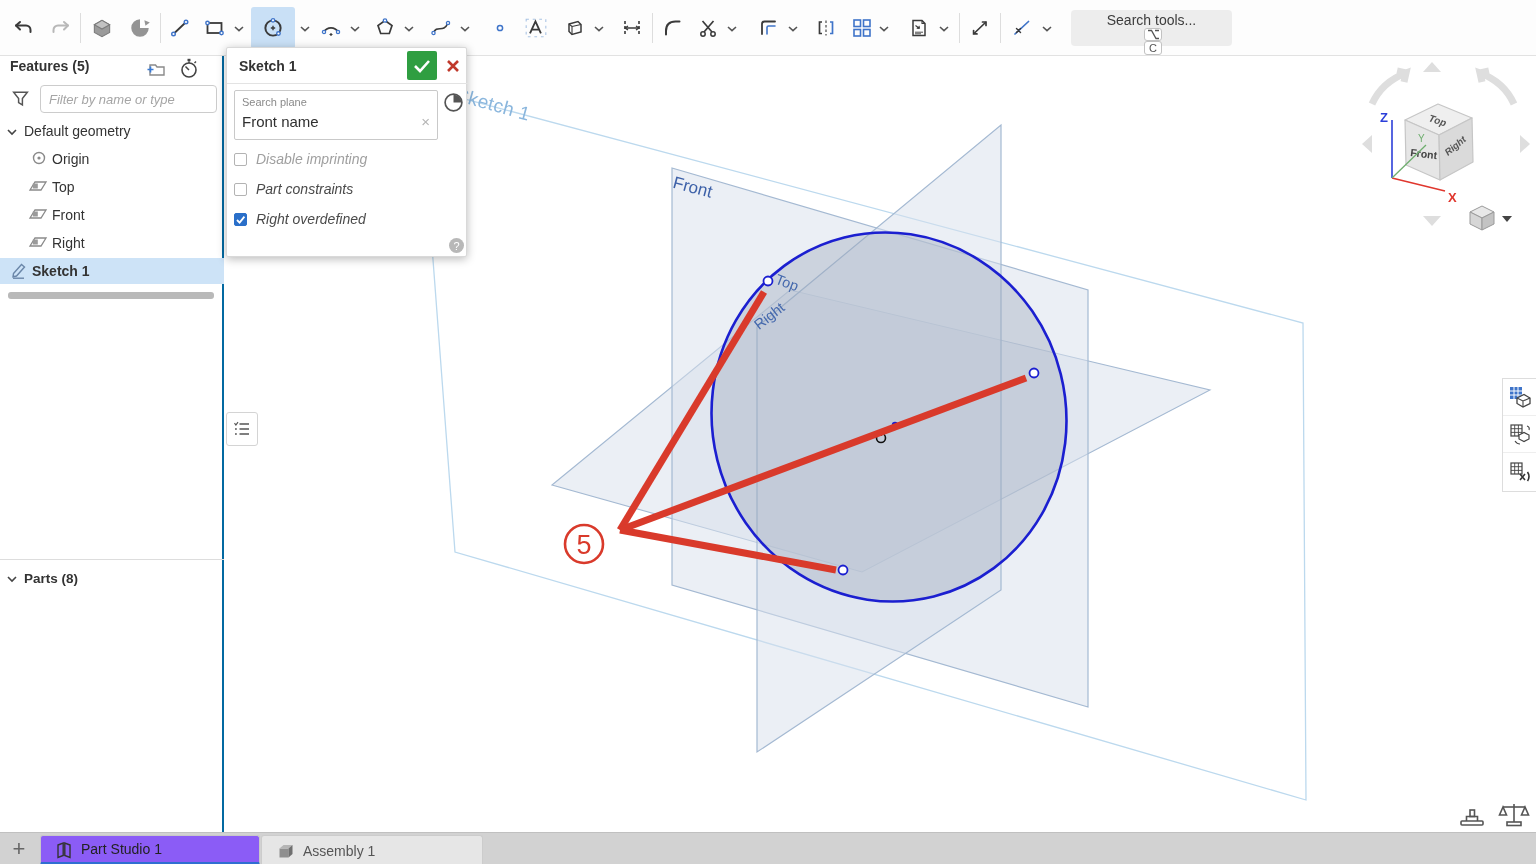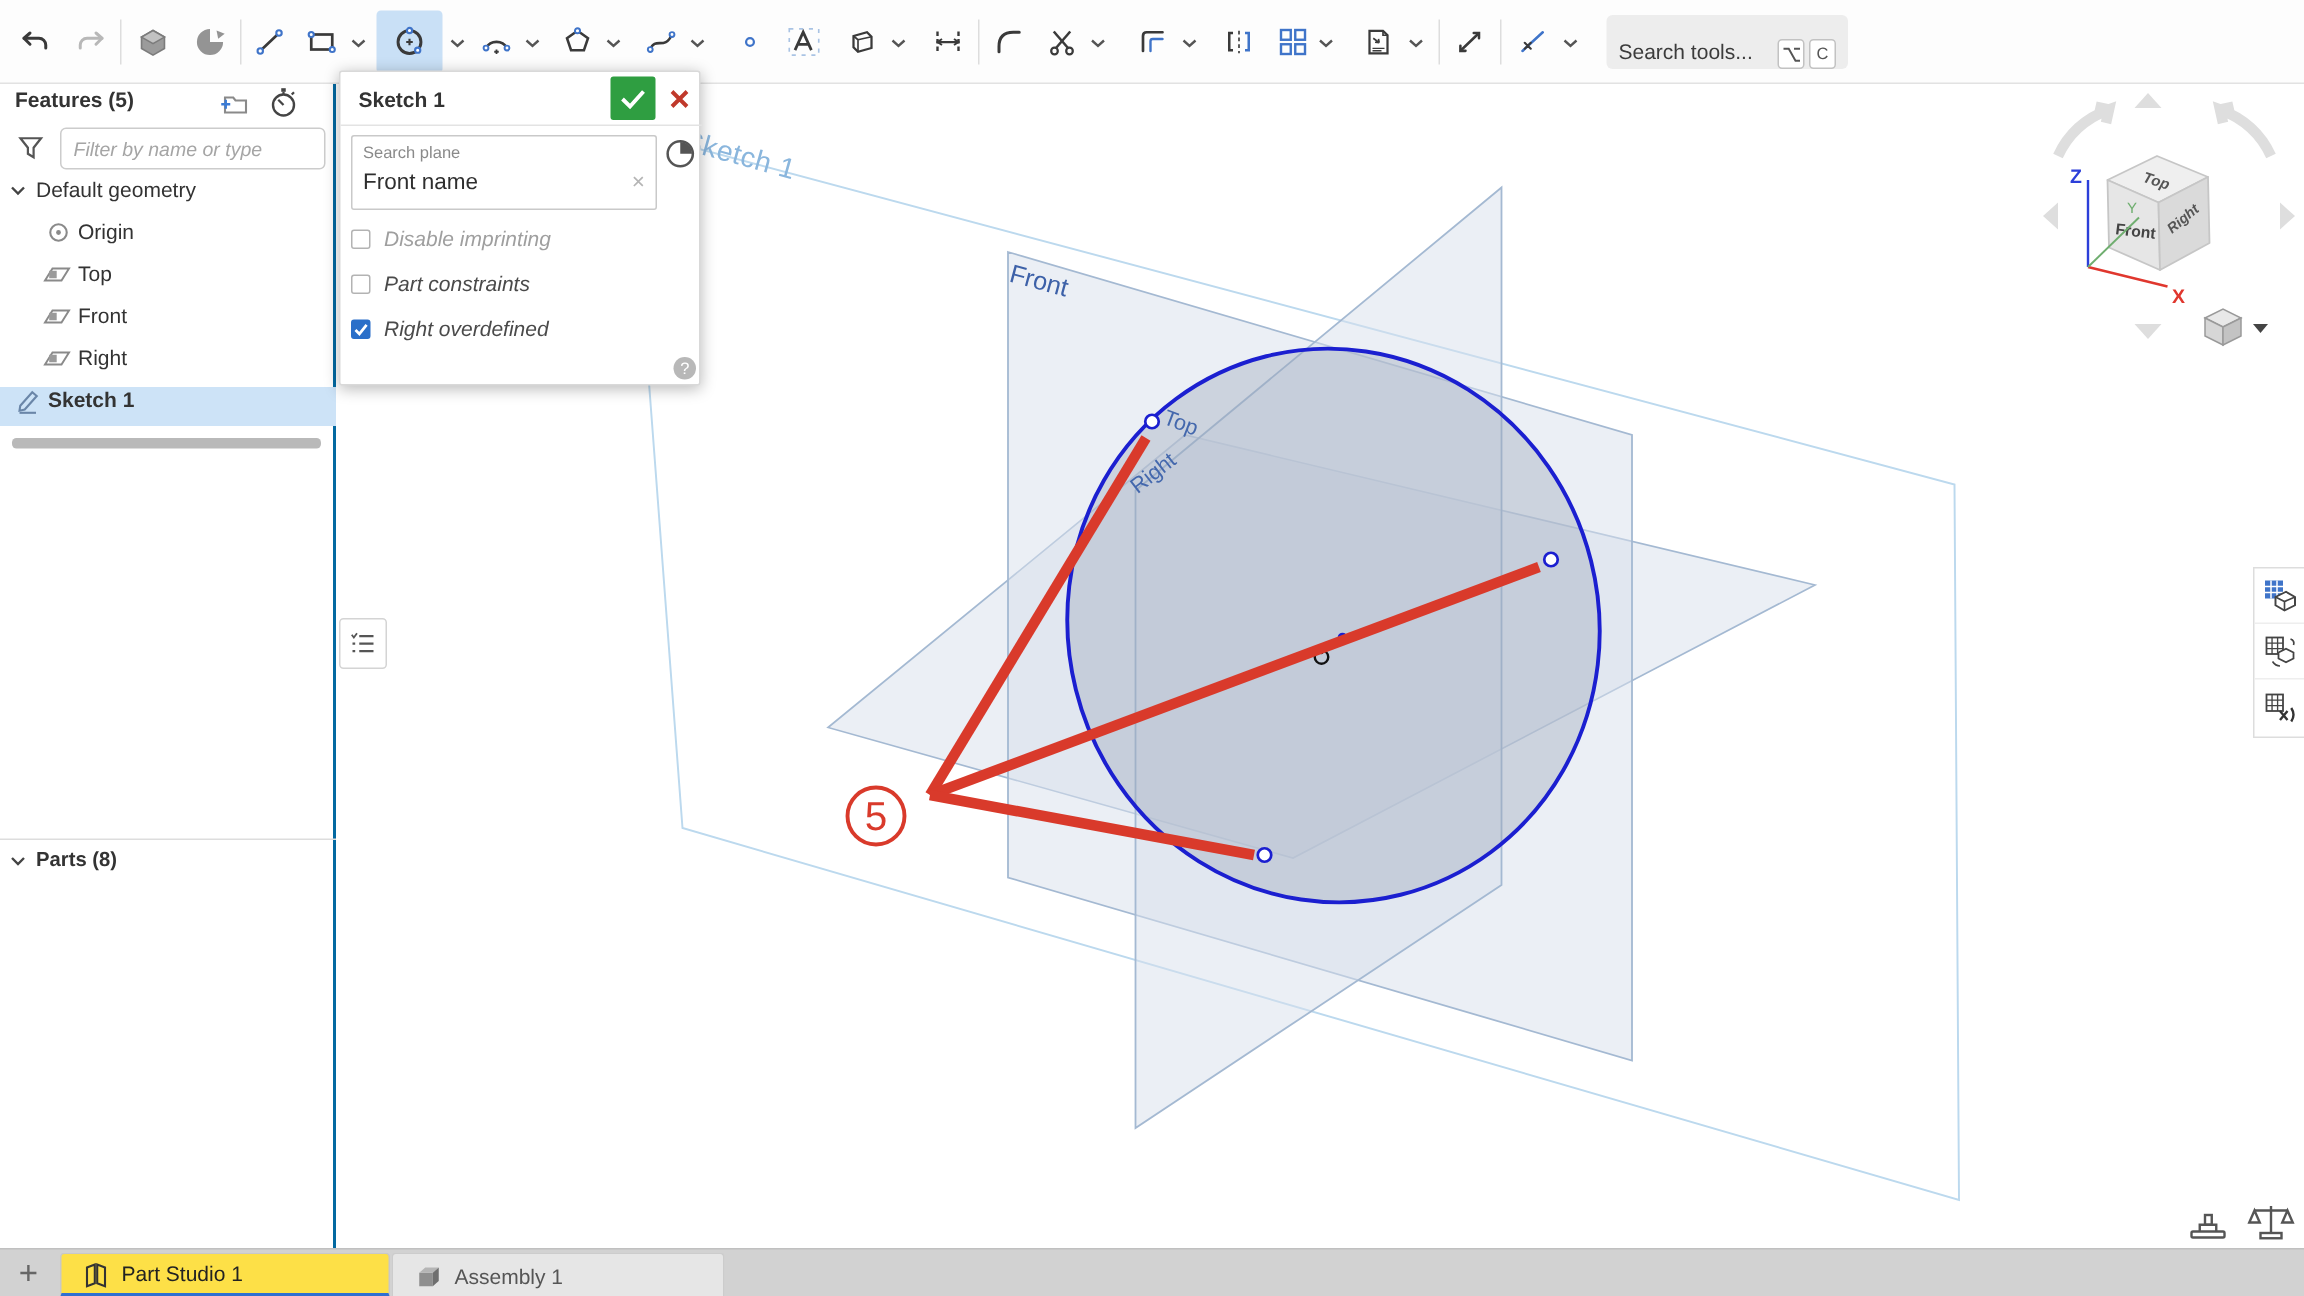--- a/index.html
+++ b/index.html
@@ -11,36 +11,36 @@
   #toolbar { position:absolute; top:0; left:0; width:1536px; height:56px;
     background:#fdfdfd; border-bottom:1px solid #e2e2e2; z-index:10; }
   .tbtn { position:absolute; top:14px; width:28px; height:28px; display:flex;
     align-items:center; justify-content:center; cursor:pointer; }
   .tchev { position:absolute; top:24px; width:12px; height:10px; display:flex;
     align-items:center; justify-content:center; cursor:pointer; }
   .tsep { position:absolute; top:13px; width:1px; height:30px; background:#ddd; }
   .tool-active { position:absolute; top:7px; width:44px; height:42px; background:#c9e0f6;
     border-radius:3px; display:flex; align-items:center; justify-content:center; cursor:pointer; }
   #search-box { position:absolute; left:1071px; top:10px; width:161px; height:36px;
-    background:#ededed; border-radius:4px; display:flex; 
-    padding:16px 8px; cursor:pointer; }
+    background:#ededed; border-radius:4px; display:flex; align-items:center;
+    padding:2px 8px; cursor:pointer;flex-direction:column; }
   #search-box .stext { flex:1; font-size:14px; color:#3c3c3c; }
   .key { width:18px; height:20px; background:#fff; border:1px solid #c2c2c2; border-radius:3px;
     display:flex; align-items:center; justify-content:center; font-size:11px; color:#555; margin-left:3px; }
 
   
   #features { position:absolute; top:56px; left:0; width:224px; height:776px;
     background:#fff; border-right:2px solid #0369a1; z-index:6; font-size:14px; color:#333; }
   #features .hdr { position:absolute; top:2px; left:10px; font-weight:bold; font-size:14px; }
   .picon { position:absolute; cursor:pointer; }
   #filter-input { position:absolute; left:40px; top:29px; width:177px; height:28px;
     border:1px solid #ccc; border-radius:4px; font-family:"Liberation Sans",sans-serif;
     font-size:13px; font-style:italic; color:#555; padding:0 8px; }
   #filter-input::placeholder { color:#a5a5a5; font-style:italic; }
-  .trow { position:absolute; left:0; width:224px; height:26px; display:flex; cursor:pointer; }
+  .trow { position:absolute; left:0; width:224px; height:26px; display:flex; align-items:center; cursor:pointer; }
   .trow .lbl { font-size:14px; }
   #row-sketch { background:#cde3f7; font-weight:bold; }
   #rollback { position:absolute; left:8px; top:236px; width:206px; height:7px;
     background:#b9b9b9; border-radius:3px; cursor:pointer; }
   #parts-divider { position:absolute; left:0; top:503px; width:224px; border-top:1px solid #ddd; }
 
   
   #dialog { position:absolute; left:226px; top:47px; width:241px; height:210px; background:#fff;
     border:1px solid #d9d9d9; border-radius:2px; box-shadow:0 2px 10px rgba(0,0,0,0.28); z-index:12; }
   #dialog .dtitle { position:absolute; left:12px; top:10px; font-size:14px; font-weight:bold; color:#333; }
@@ -87,21 +87,21 @@
     border:1px solid #d4d4d4; border-radius:3px; display:flex; align-items:center;
     justify-content:center; z-index:5; cursor:pointer; }
 
   
   #tabbar { position:absolute; left:0; bottom:0; width:1536px; height:32px; background:#d2d2d2;
     border-top:1px solid #c0c0c0; z-index:10; }
   #tab-add { position:absolute; left:6px; top:3px; width:26px; height:26px; font-size:22px; color:#666;
     display:flex; align-items:center; justify-content:center; cursor:pointer; }
   .tab { position:absolute; top:2px; height:30px; display:flex; align-items:center; gap:8px;
     padding-left:14px; font-size:14px; cursor:pointer; }
-  #tab1 { left:40px; width:220px; background:#fde047; border:1px solid #c8c8c8; border-bottom:3px solid #2f6fd1;
+  #tab1 { left:40px; width:220px; background:#8b5cf6; border:1px solid #c8c8c8; border-bottom:3px solid #2f6fd1;
     border-radius:3px 3px 0 0; color:#222; }
   #tab2 { left:261px; width:222px; background:#e6e6e6; border:1px solid #cccccc; border-bottom:none;
     border-radius:3px 3px 0 0; color:#555; }
 </style>
 </head>
 <body>
 
 <div id="app">
 
   <svg id="scene" width="1536" height="864" viewBox="0 0 1536 864">

